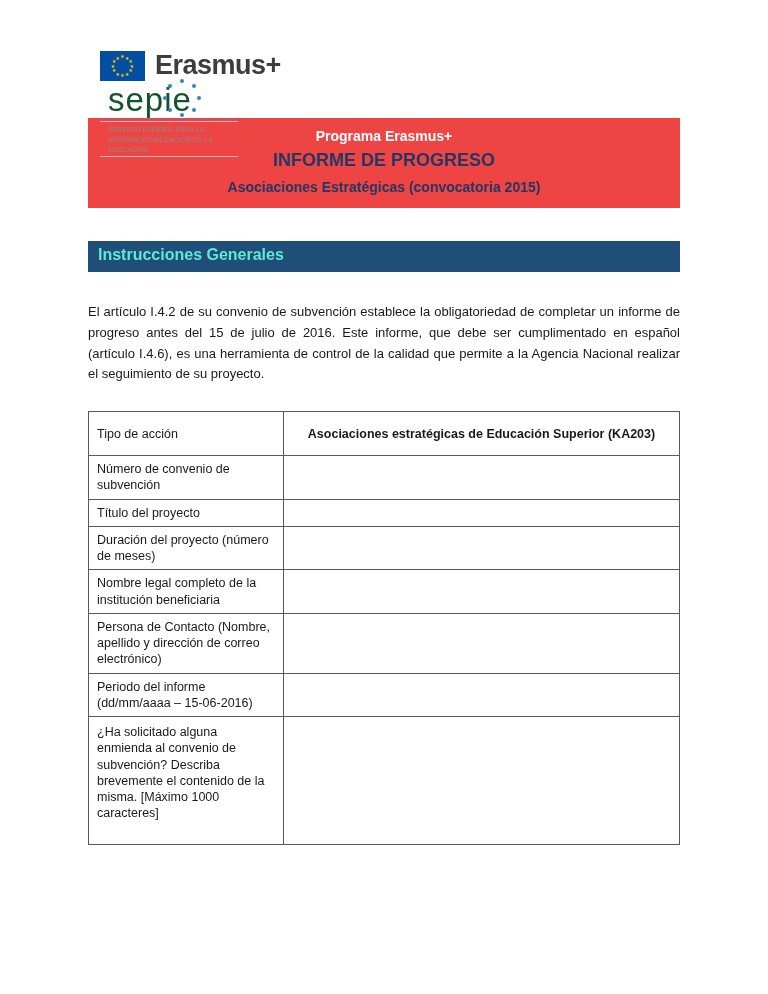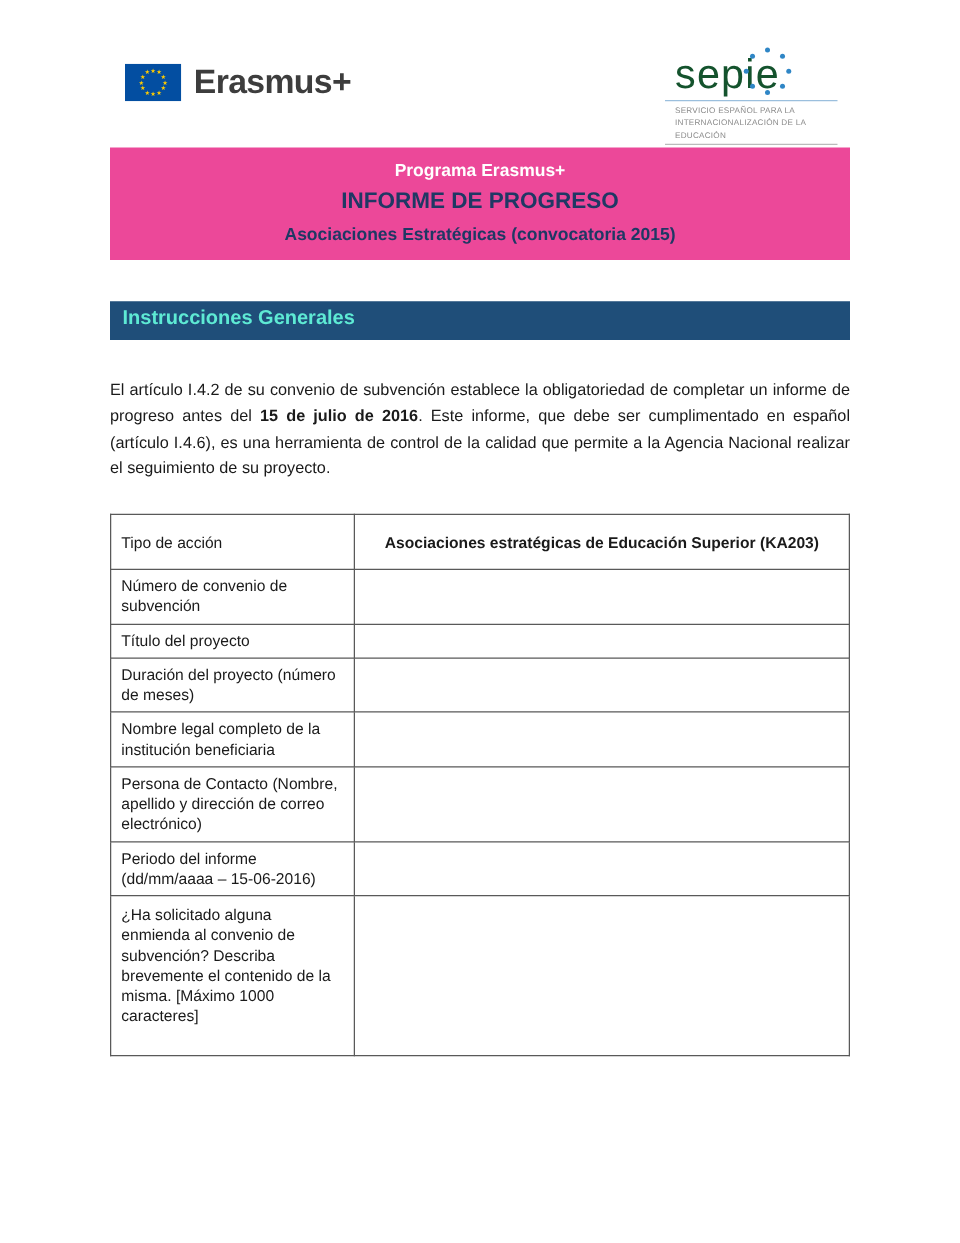--- a/index.html
+++ b/index.html
@@ -16,20 +16,21 @@
     overflow: hidden;
   }
 
   
   .logos-row {
     display: flex;
     justify-content: space-between;
     align-items: flex-start;
     padding: 0 10px 0 12px;
     height: 70px;
+    flex-direction: column;
   }
   .erasmus-logo { display: flex; align-items: center; gap: 10px; margin-top: 10px; }
   .eu-flag { display: block; }
   .erasmus-wordmark {
     font-size: 27px;
     font-weight: bold;
     color: #3d3d3d;
     letter-spacing: -0.5px;
   }
   .sepie-logo { width: 138px; margin-top: 2px; }
@@ -56,21 +57,21 @@
     padding: 3px 0 2px 8px;
     font-size: 6.5px;
     line-height: 1.5;
     color: #8a8a8a;
     letter-spacing: 0.2px;
   }
 
   
   .header-box {
     margin-top: 8px;
-    background: #ec4899;
+    background: #ef4444;
     text-align: center;
     padding: 10px 10px 13px 10px;
   }
   .hb-program { color: #ffffff; font-weight: bold; font-size: 14px; }
   .hb-title   { color: #1f3864; font-weight: bold; font-size: 18px; margin-top: 6px; }
   .hb-subtitle{ color: #1f3864; font-weight: bold; font-size: 14px; margin-top: 8px; }
 
   
   .section-bar {
     background: #1f4e79;
@@ -84,21 +85,21 @@
 
   
   .para {
     font-size: 13px;
     line-height: 1.6;
     text-align: justify;
     color: #1a1a1a;
   }
   .para-1 { margin-top: 30px; }
   .para-2 { margin-top: 14px; text-align: left; }
-  .para strong { font-weight: bold; }
+  .para strong { font-weight: normal; }
 
   
   .id-table {
     margin-top: 26px;
     width: 100%;
     border-collapse: collapse;
     table-layout: fixed;
   }
   .id-table td {
     border: 1px solid #595959;

